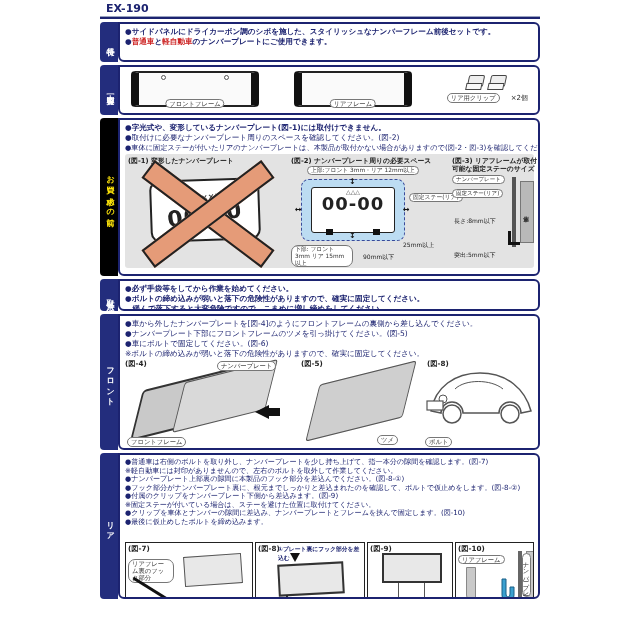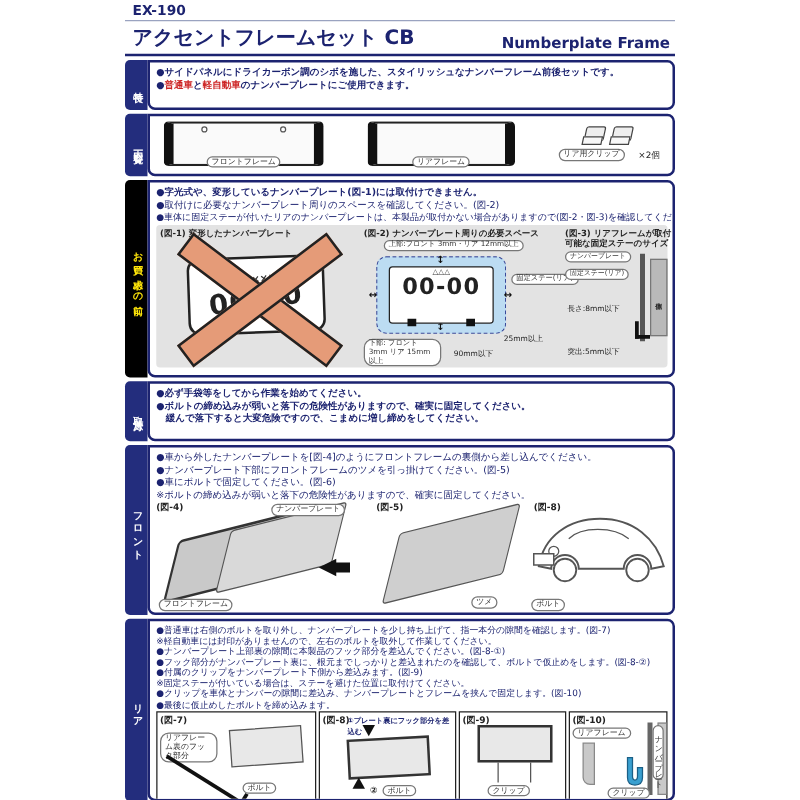--- a/index.html
+++ b/index.html
@@ -83,41 +83,37 @@
   .stayL { position:absolute; right:20px; top:58px; width:12px; height:14px; border-left:3px solid #111; border-bottom:3px solid #111; }
 
   
   .front-figs { position:relative; height:92px; margin-top:1px; }
   .skewplate { position:absolute; background:#d9d9d9; border:1.5px solid #555; border-radius:3px; transform:rotate(-14deg) skewX(-28deg); }
   .skewframe { position:absolute; background:#c9c9c9; border:2px solid #333; border-radius:4px; transform:rotate(-14deg) skewX(-28deg); }
   .bigarrow { position:absolute; width:0; height:0; border-top:7px solid transparent; border-bottom:7px solid transparent; border-right:14px solid #111; }
   .bigarrow:after { content:""; position:absolute; left:13px; top:-4px; width:12px; height:8px; background:#111; }
 
   
-  .rear-figs { display:flex; gap:2px; margin-top:1px; }
+  .rear-figs { display:flex; gap:2px; margin-top:16px; }
   .rpanel { border:1.5px solid #222; background:#fff; position:relative; height:72px; overflow:hidden; }
   .sketchplate { position:absolute; background:#e8e8e8; border:1.5px solid #555; }
   .hookline { position:absolute; width:70px; height:3px; background:#111; transform:rotate(32deg); }
   .hookline:after { content:""; position:absolute; right:-2px; top:-7px; width:3px; height:9px; background:#111; }
   .blkarrow { position:absolute; width:0; height:0; border-left:5px solid transparent; border-right:5px solid transparent; border-top:9px solid #111; }
   .leader { position:absolute; background:#555; }
   .graybarV { position:absolute; background:#c9c9c9; border:1px solid #888; }
   .darkbarV { position:absolute; background:#666; }
 </style>
 </head>
 <body>
 
 <div class="doc">
 
   <div class="model">EX-190</div>
   <div class="rule1"></div>
-  <div class="titlebar">
-    <div class="title">アクセントフレームセット CB</div>
-    <div class="subtitle">Numberplate Frame</div>
-  </div>
   <div class="rule2"></div>
 
   <div class="sec" style="height:40px">
     <div class="tab">
         <span class="vtext">特長</span>
       </div>
     <div class="sbox">
       <div class="tline b">●サイドパネルにドライカーボン調のシボを施した、スタイリッシュなナンバーフレーム前後セットです。</div>
       <div class="tline b">
         <span>●</span><span class="red">普通車</span><span>と</span><span class="red">軽自動車</span><span>のナンバープレートにご使用できます。</span>
@@ -212,21 +208,21 @@
             <div class="platebar"></div>
             <div class="stayL"></div>
             <span class="dimtxt" style="left:2px; top:44px">長さ:8mm以下</span>
             <span class="dimtxt" style="left:2px; top:78px">突出:5mm以下</span>
           </div>
         </div>
       </div>
     </div>
   </div>
 
-  <div class="sec" style="height:48px">
+  <div class="sec" style="height:32px">
     <div class="tab">
         <span class="vtext">取付方法</span>
       </div>
     <div class="sbox">
       <div class="tline b">●必ず手袋等をしてから作業を始めてください。</div>
       <div class="tline b">●ボルトの締め込みが弱いと落下の危険性がありますので、確実に固定してください。</div>
       <div class="tline b">　緩んで落下すると大変危険ですので、こまめに増し締めをしてください。</div>
     </div>
   </div>
 

